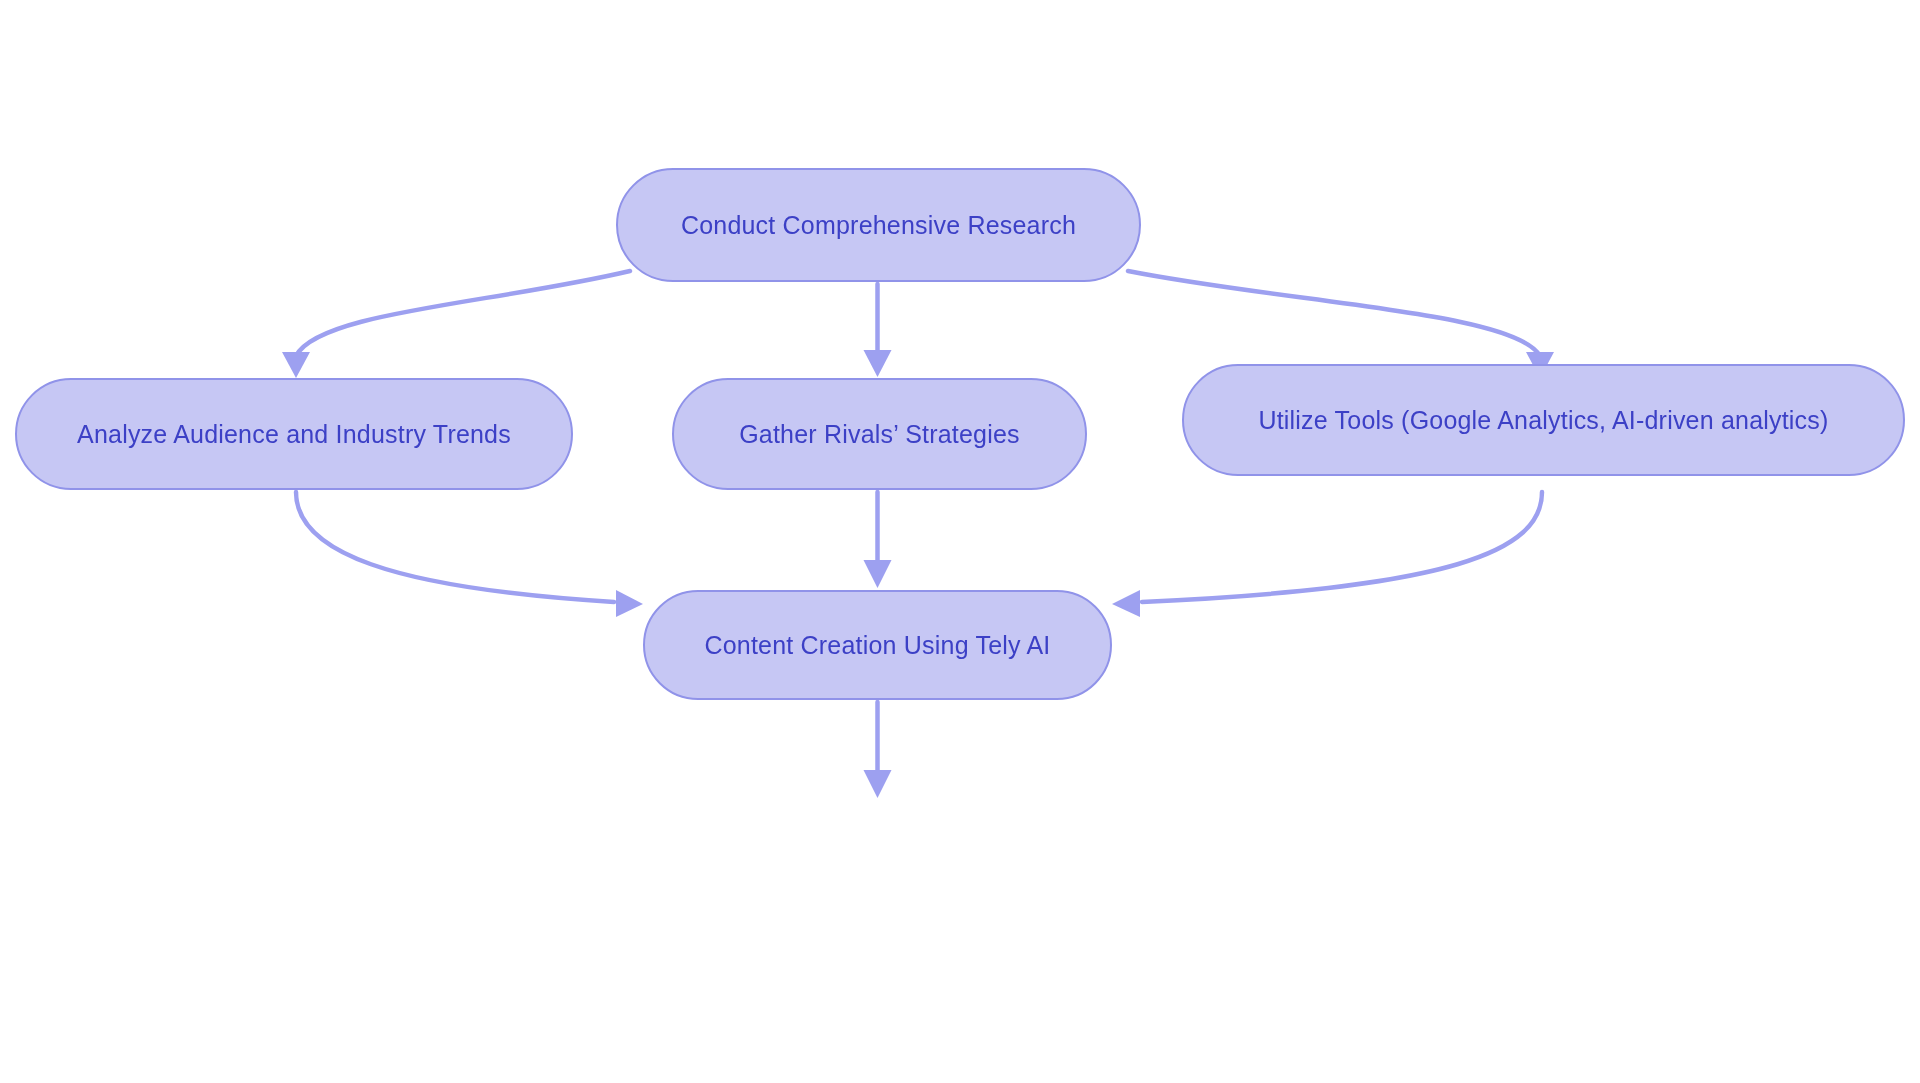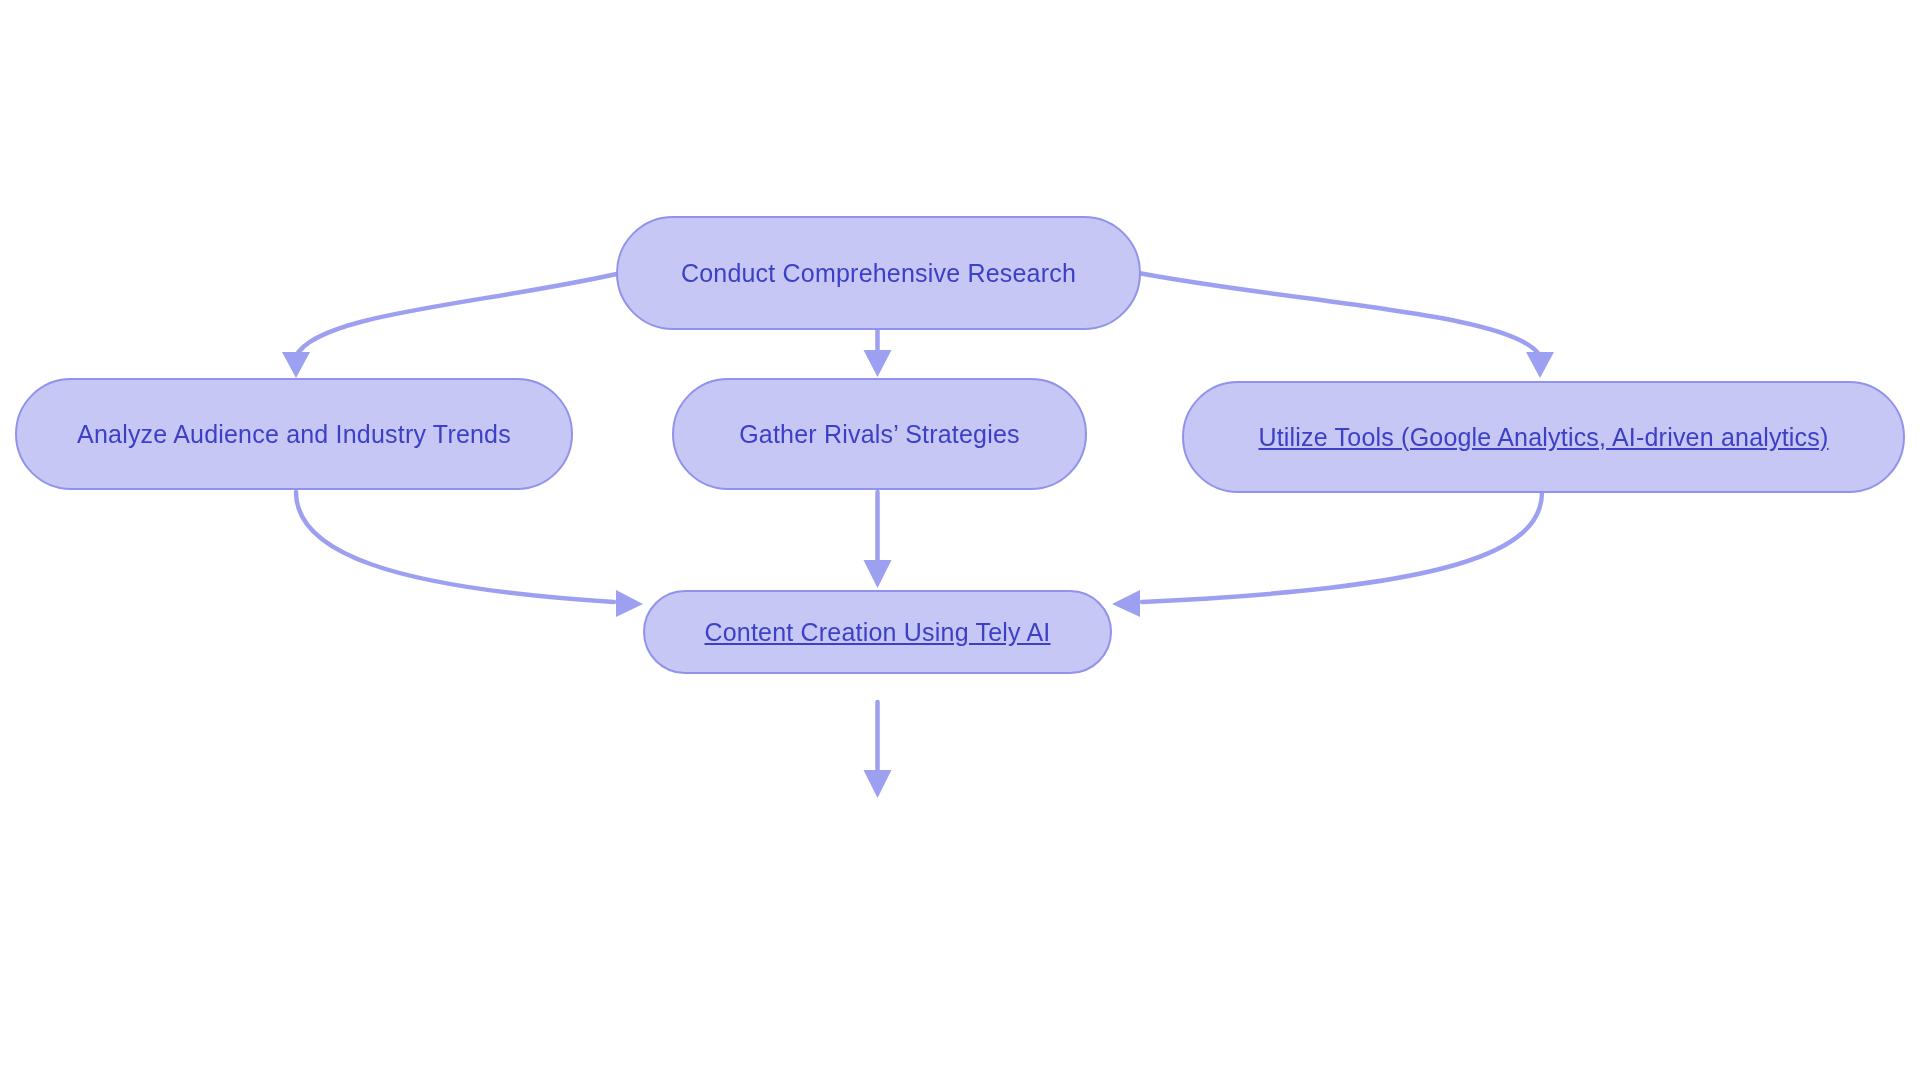--- a/index.html
+++ b/index.html
@@ -31,25 +31,25 @@
     border-radius: 57px;
     color: #3c40c6;
     font-size: 25px;
     letter-spacing: 0.2px;
     display: flex;
     align-items: center;
     justify-content: center;
     text-align: center;
     white-space: nowrap;
   }
-  .node-conduct  { left: 616px;  top: 168px; width: 525px; height: 114px; margin-top: 48px; }
+  .node-conduct  { left: 616px;  top: 168px; width: 525px; height: 114px; }
   .node-analyze  { left: 15px;   top: 378px; width: 558px; height: 112px; }
   .node-examine  { left: 672px;  top: 378px; width: 415px; height: 112px; }
-  .node-utilize  { left: 1182px; top: 381px; width: 723px; height: 112px; text-decoration: underline; }
-  .node-content  { left: 643px;  top: 590px; width: 469px; height: 84px; text-decoration: underline; }
+  .node-utilize  { left: 1182px; top: 364px; width: 723px; height: 112px; }
+  .node-content  { left: 643px;  top: 590px; width: 469px; height: 110px; }
   .node-publish  { left: 630px;  top: 800px; width: 482px; height: 110px; }
 
   .edge-stroke {
     fill: none;
     stroke: #9da0f0;
     stroke-width: 4.5;
     stroke-linecap: round;
   }
   .edge-head {
     fill: #9da0f0;

